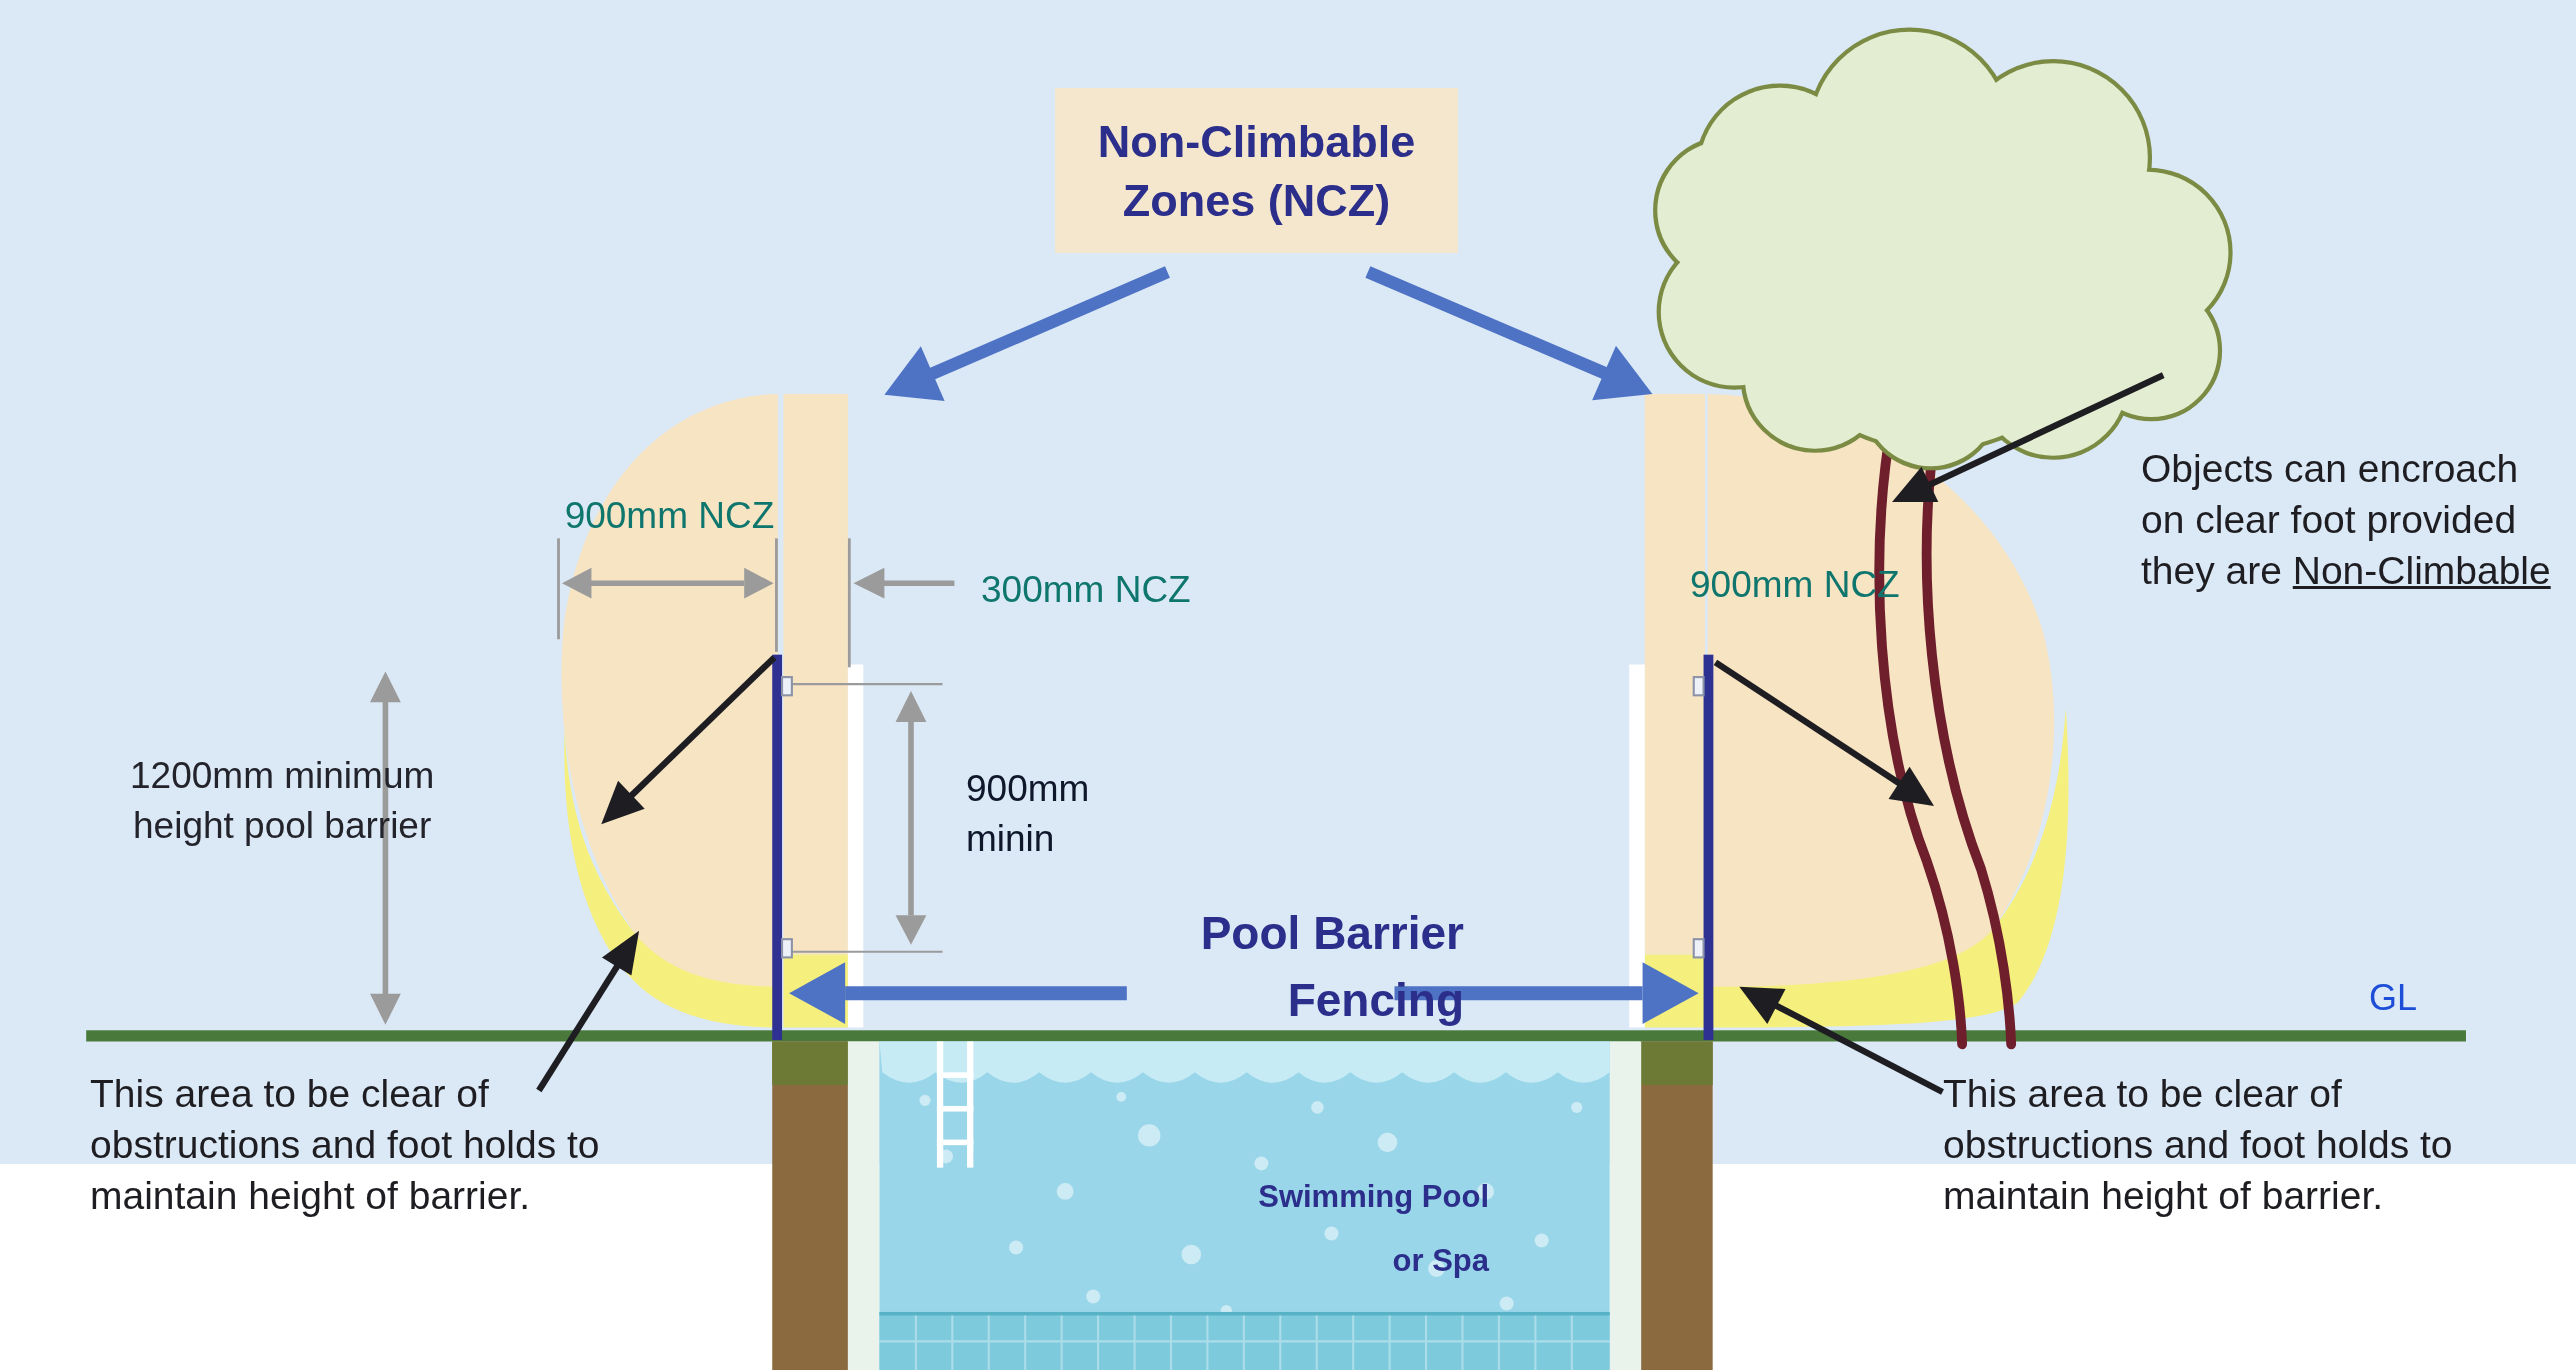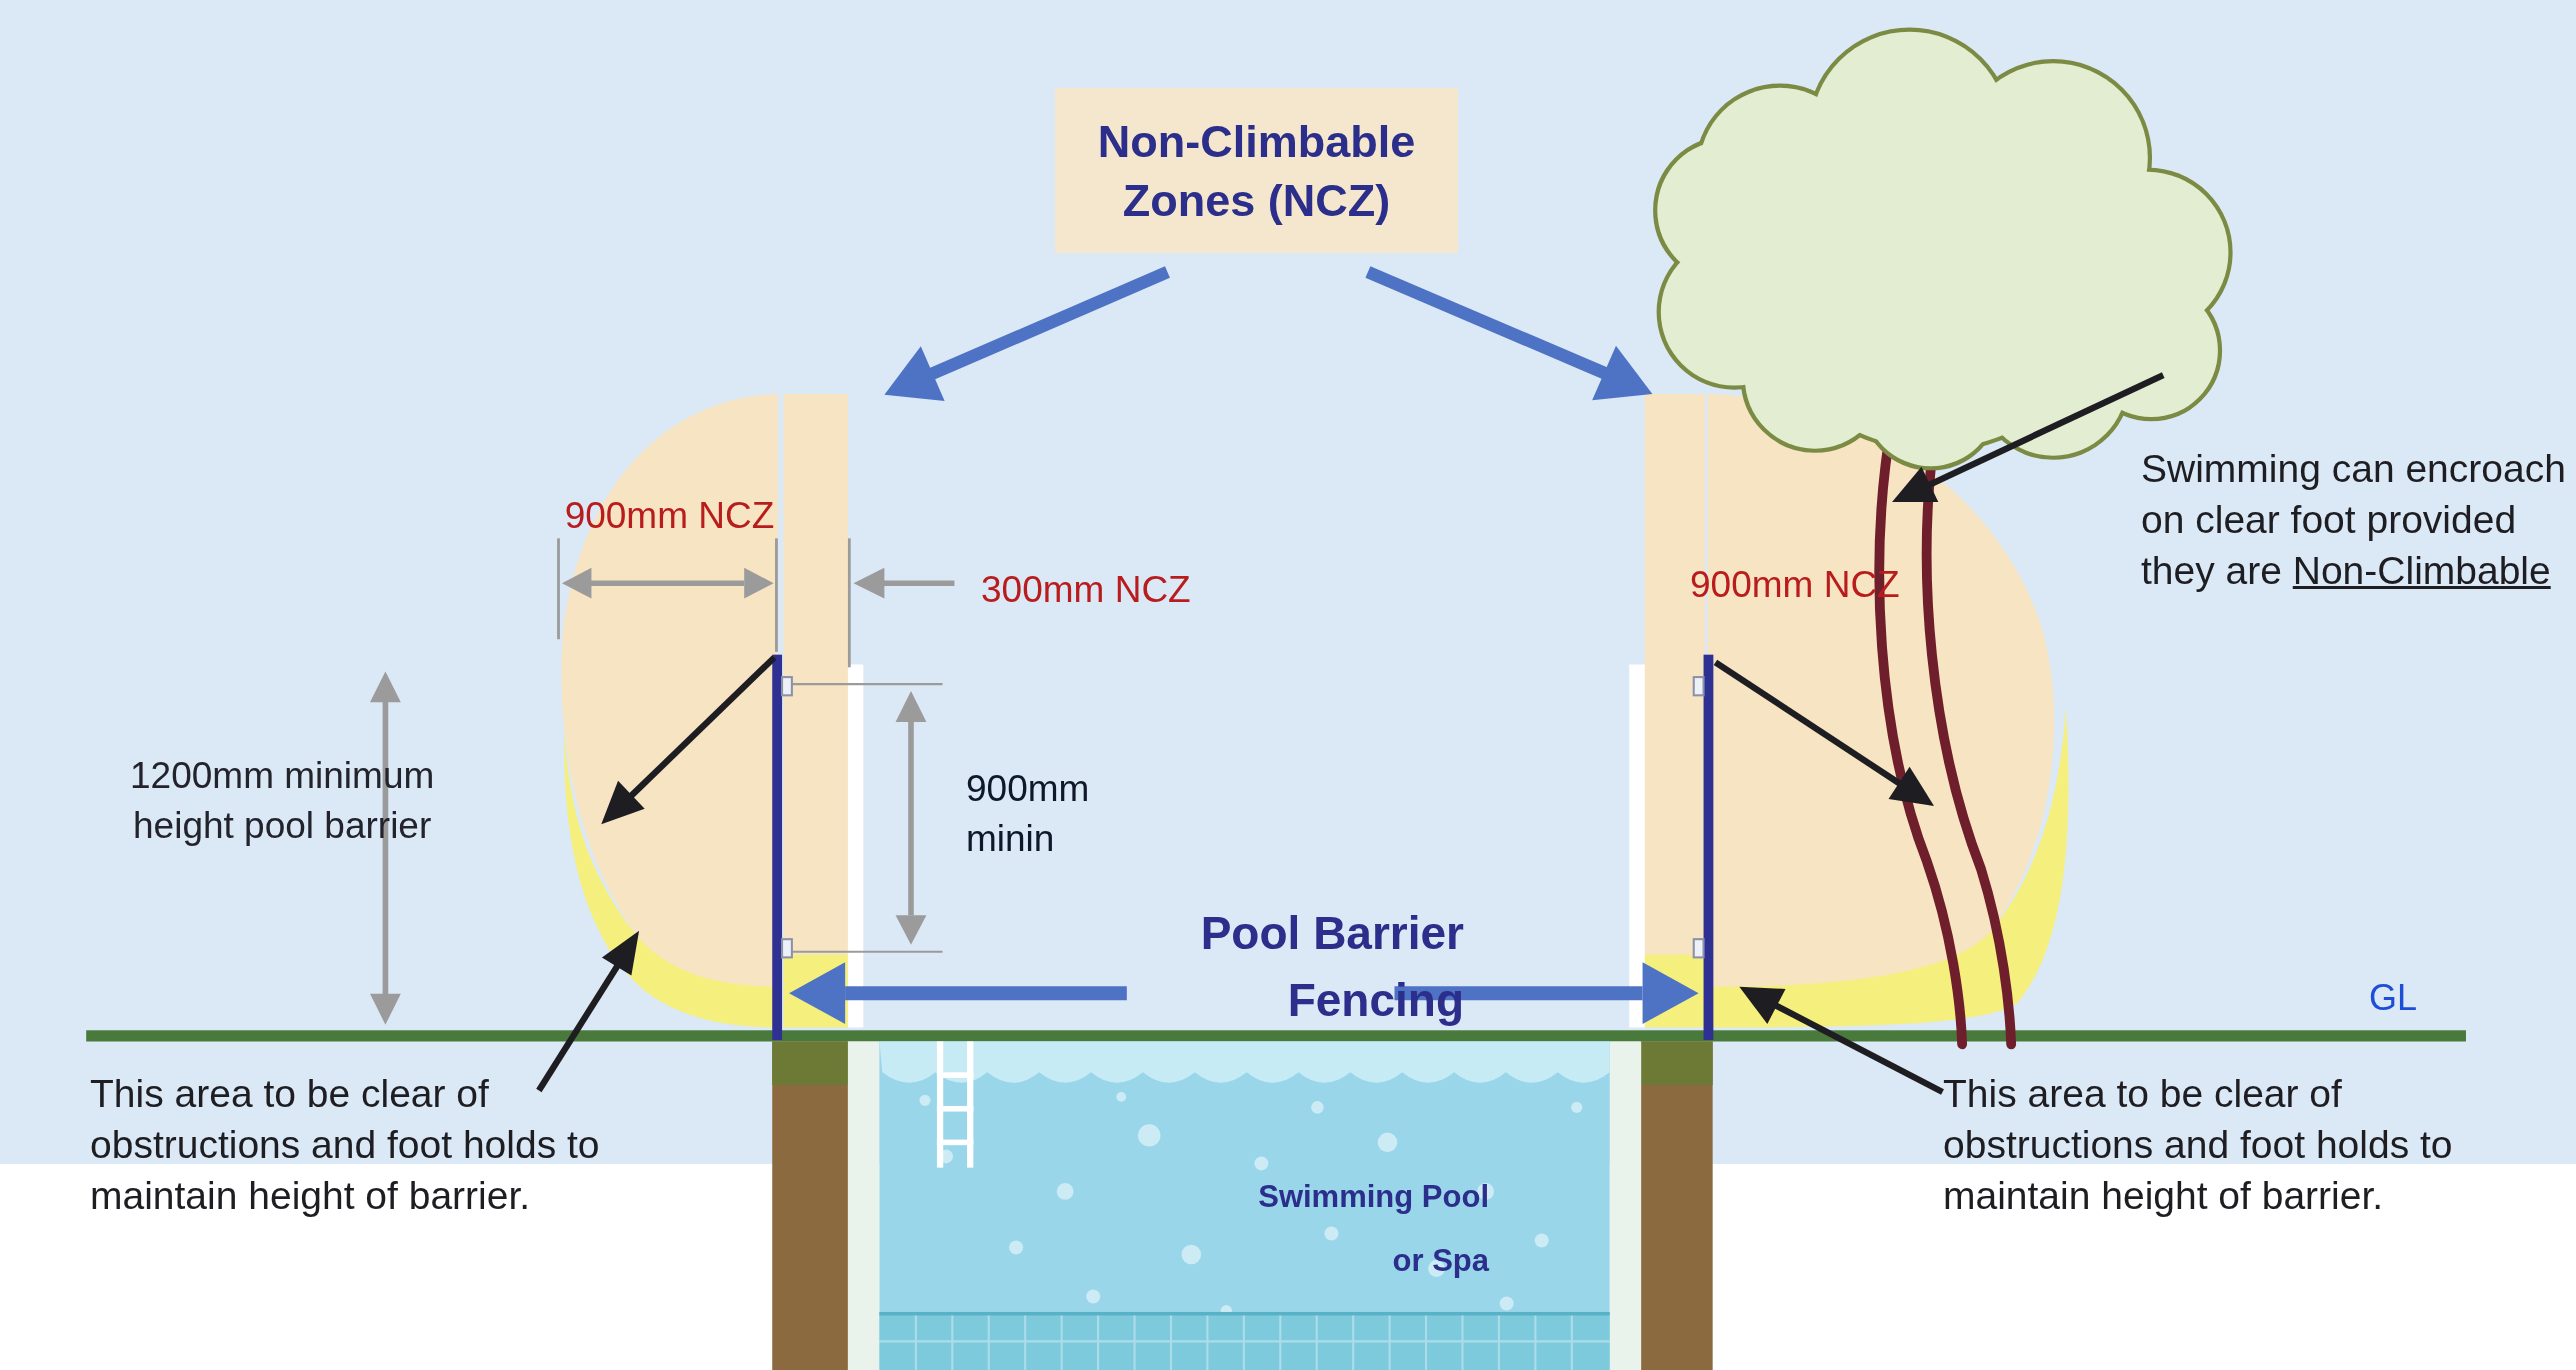--- a/index.html
+++ b/index.html
@@ -2,21 +2,21 @@
 <html style="font-size:11.2px"><head>
 <meta charset="utf-8">
 <style>
   html,body{margin:0;padding:0;}
   body{width:2576px;height:1371px;overflow:hidden;
        font-family:"Liberation Sans", sans-serif;}
   #stage{position:relative;width:2576px;height:1164px;background:#dbe8f6;}
   #art{position:absolute;left:0;top:0;}
   .lbl{position:absolute;white-space:nowrap;}
   .black-note{color:#1e1e22;font-size:39px;line-height:51px;}
-  .measure{color:#b91c1c;font-size:37px;}
+  .measure{color:#0f766e;font-size:37px;}
   .navy-big{color:#2b2e8a;font-weight:bold;text-align:right;}
   #title-box{position:absolute;left:1055px;top:88px;width:403px;height:165px;
              background:#f5e7cd;display:flex;flex-direction:column;
              align-items:center;justify-content:center;}
   #title-box .tline{font-size:45px;line-height:59px;font-weight:bold;color:#2b2e8a;}
   #fencing-label{left:1044px;top:900px;width:420px;font-size:46px;line-height:67px;}
   #pool-label{left:1069px;top:1165px;width:420px;font-size:31px;line-height:64px;}
   #objects-note{left:2141px;top:443px;}
   #barrier-height-label{left:130px;top:751px;font-size:37px;line-height:50px;color:#23232c;text-align:center;}
   #rail-gap-label{left:966px;top:764px;font-size:37px;line-height:50px;color:#0f172a;}
@@ -196,21 +196,21 @@
     <polygon points="2424,1417 2344,1373 2344,1461" stroke="none"></polygon>
   </g>
 </svg>
 
 <div id="title-box">
   <div class="tline">Non-Climbable</div>
   <div class="tline">Zones (NCZ)</div>
 </div>
 
 <div class="lbl black-note" id="objects-note">
-  <div>Swimming can encroach</div>
+  <div>Objects can encroach</div>
   <div>on clear foot provided</div>
   <div><span>they are </span><span class="u">Non-Climbable</span></div>
 </div>
 
 <div class="lbl measure" id="left-ncz-label">900mm NCZ</div>
 <div class="lbl measure" id="mid-ncz-label">300mm NCZ</div>
 <div class="lbl measure" id="right-ncz-label">900mm NCZ</div>
 
 <div class="lbl" id="barrier-height-label">
   <div>1200mm minimum</div>

